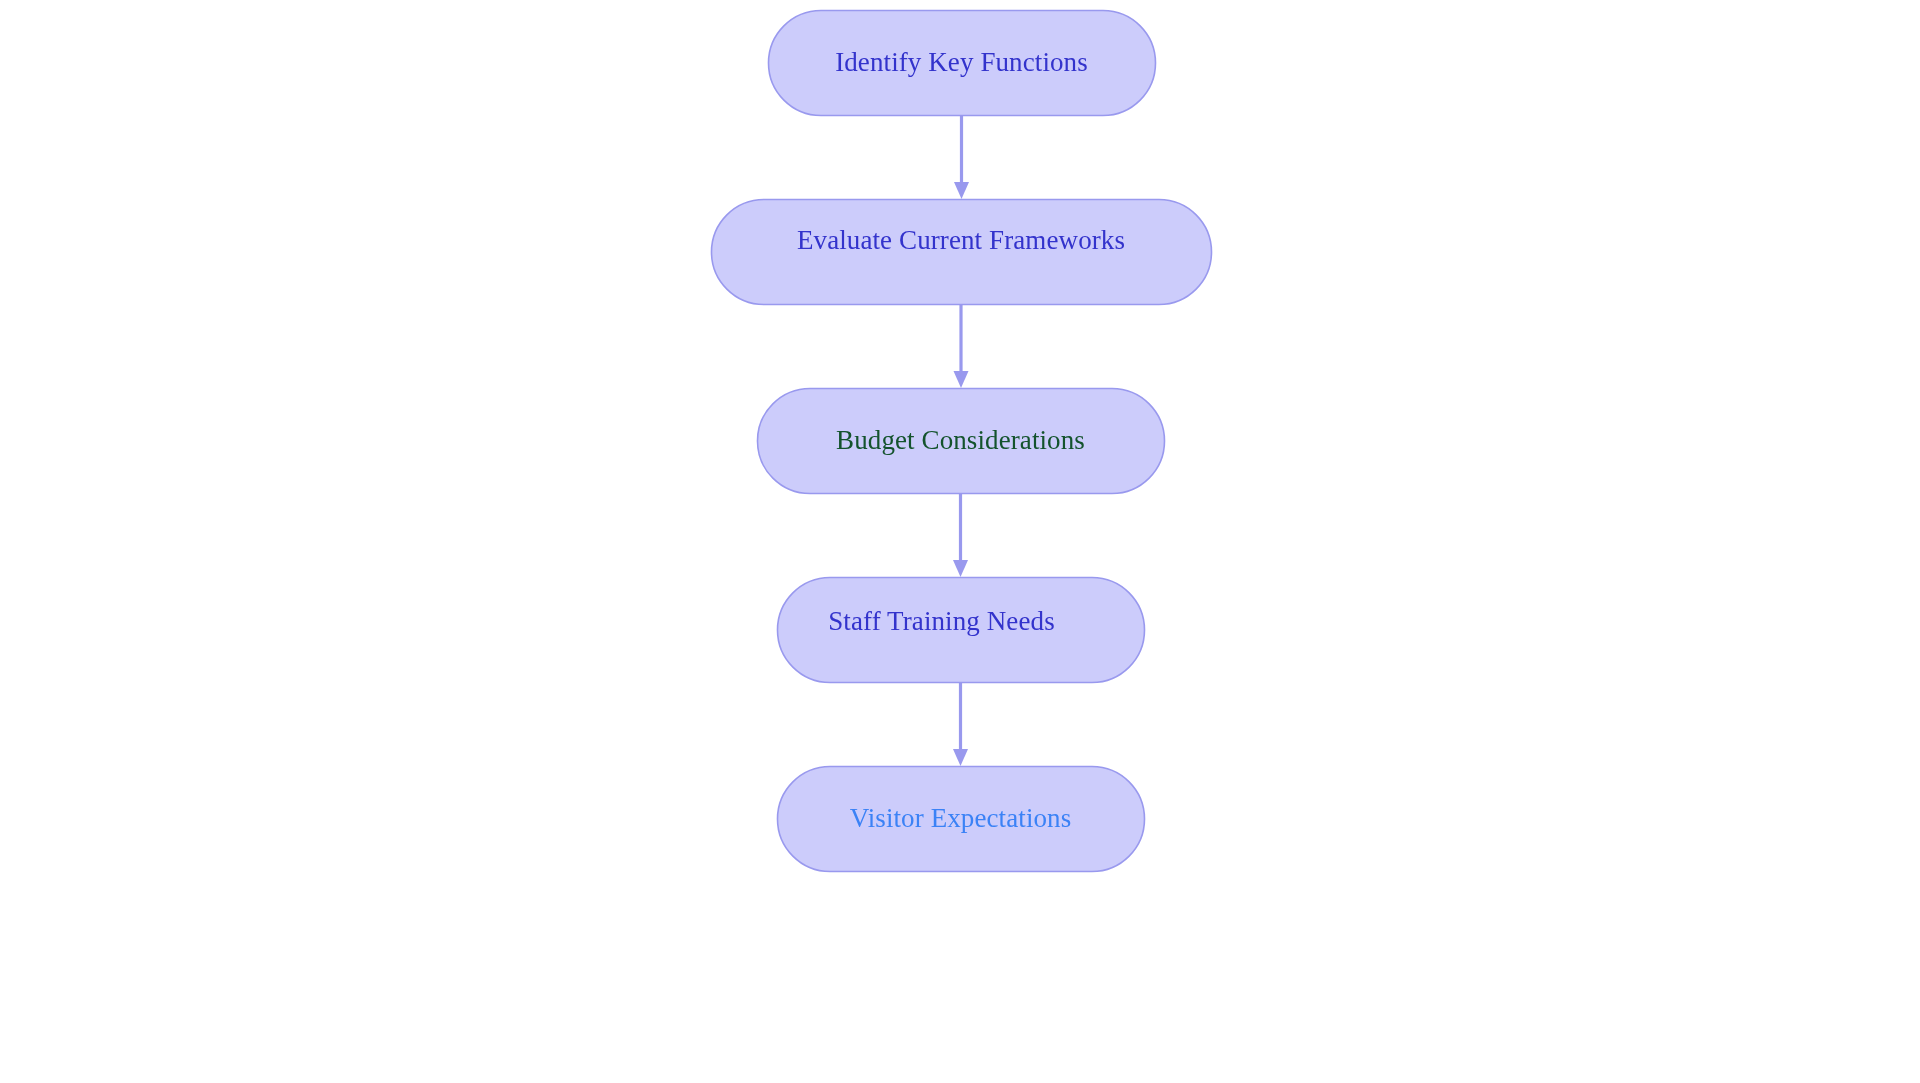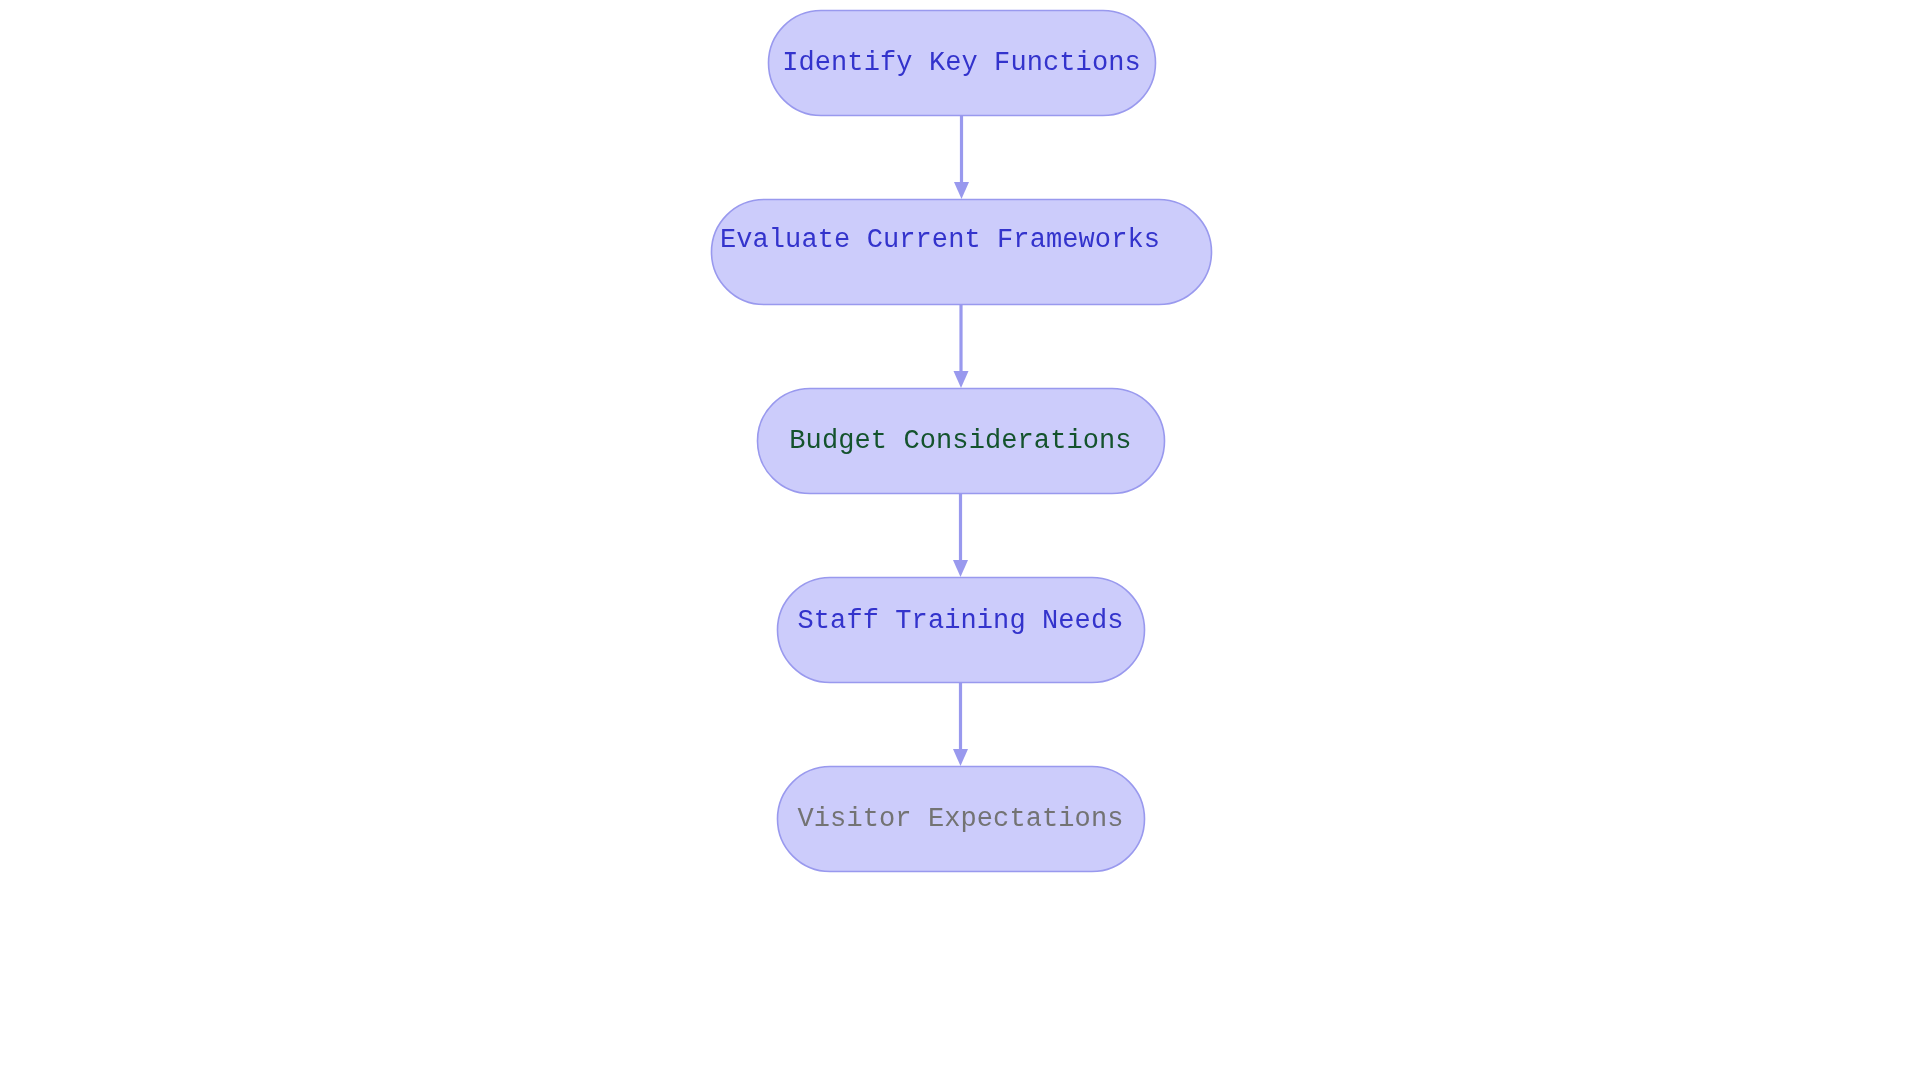--- a/index.html
+++ b/index.html
@@ -26,21 +26,21 @@
     left: 0;
     width: 1920px;
     height: 1083px;
   }
   .node-label {
     position: absolute;
     display: flex;
     align-items: center;
     justify-content: center;
     text-align: center;
-    font-family: Liberation Mono, monospace;
+    font-family: Liberation Serif, serif;
     font-size: 27px;
     font-weight: 400;
     letter-spacing: 0.1px;
     white-space: nowrap;
     pointer-events: none;
   }
 </style>
 </head>
 <body>
 
@@ -70,19 +70,19 @@
         <rect x="768.5" y="10.5" width="387" height="105" rx="52.5" ry="52.5" fill="#ccccfb" stroke="#9999ee" stroke-width="1.6"></rect>
         <rect x="711.5" y="199.5" width="500" height="105" rx="52.5" ry="52.5" fill="#ccccfb" stroke="#9999ee" stroke-width="1.6"></rect>
         <rect x="757.5" y="388.5" width="407" height="105" rx="52.5" ry="52.5" fill="#ccccfb" stroke="#9999ee" stroke-width="1.6"></rect>
         <rect x="777.5" y="577.5" width="367" height="105" rx="52.5" ry="52.5" fill="#ccccfb" stroke="#9999ee" stroke-width="1.6"></rect>
         <rect x="777.5" y="766.5" width="367" height="105" rx="52.5" ry="52.5" fill="#ccccfb" stroke="#9999ee" stroke-width="1.6"></rect>
       </g>
   </svg>
 
   <div id="labels-layer">
       <div class="node-label" style="left: 768px; top: 10px; width: 387px; height: 105px; color: rgb(51, 51, 204);">Identify Key Functions</div>
-      <div class="node-label" style="left: 690px; top: 199px; width: 500px; height: 82px; color: rgb(51, 51, 204);">Evaluate Current Frameworks</div>
+      <div class="node-label" style="left: 711px; top: 199px; width: 500px; height: 82px; color: rgb(51, 51, 204);">Evaluate Current Frameworks</div>
       <div class="node-label" style="left: 757px; top: 388px; width: 407px; height: 105px; color: #14532d;">Budget Considerations</div>
-      <div class="node-label" style="left: 777px; top: 577px; width: 367px; height: 88px; color: rgb(51, 51, 204);">Staff Training Needs</div>
-      <div class="node-label" style="left: 777px; top: 766px; width: 367px; height: 105px; color: #737373;">Visitor Expectations</div>
+      <div class="node-label" style="left: 758px; top: 577px; width: 367px; height: 88px; color: rgb(51, 51, 204);">Staff Training Needs</div>
+      <div class="node-label" style="left: 777px; top: 766px; width: 367px; height: 105px; color: #3b82f6;">Visitor Expectations</div>
     </div>
 
 </div>
 
 </body></html>

